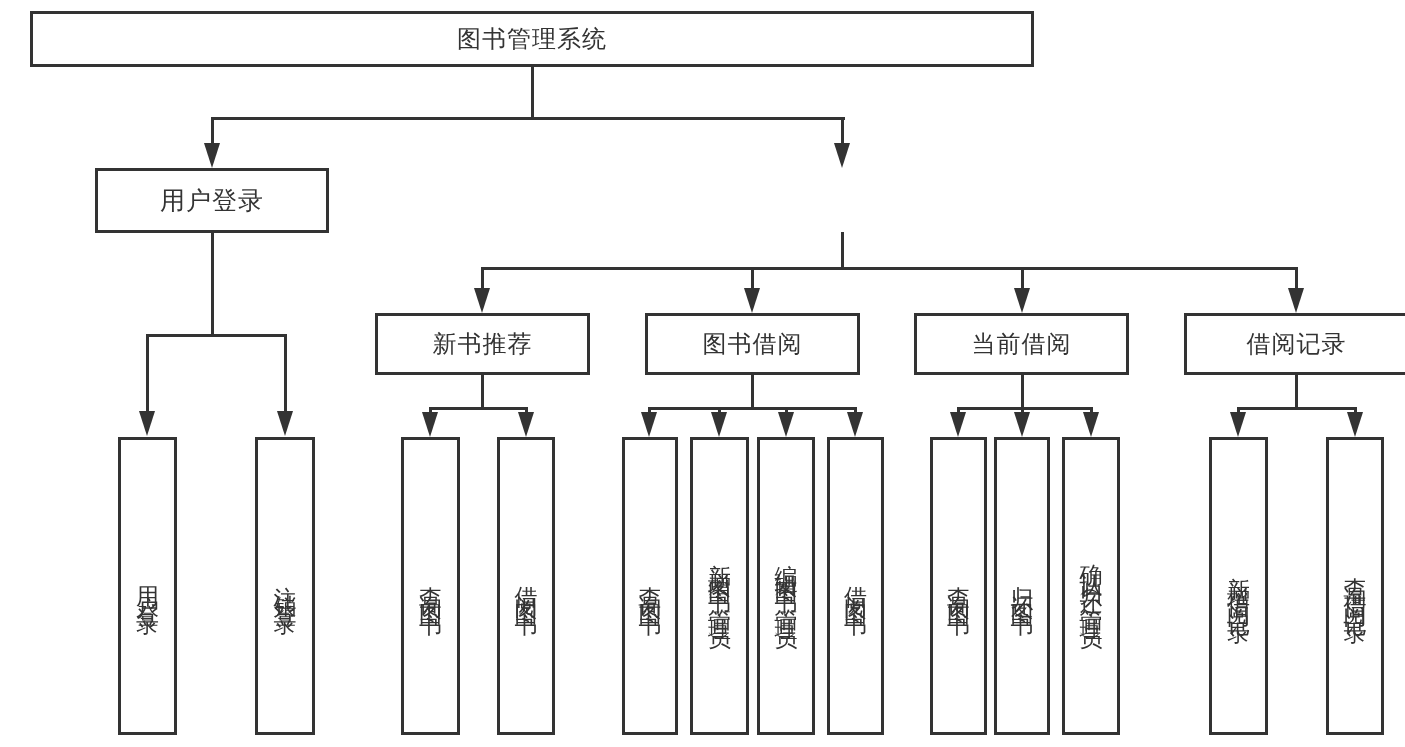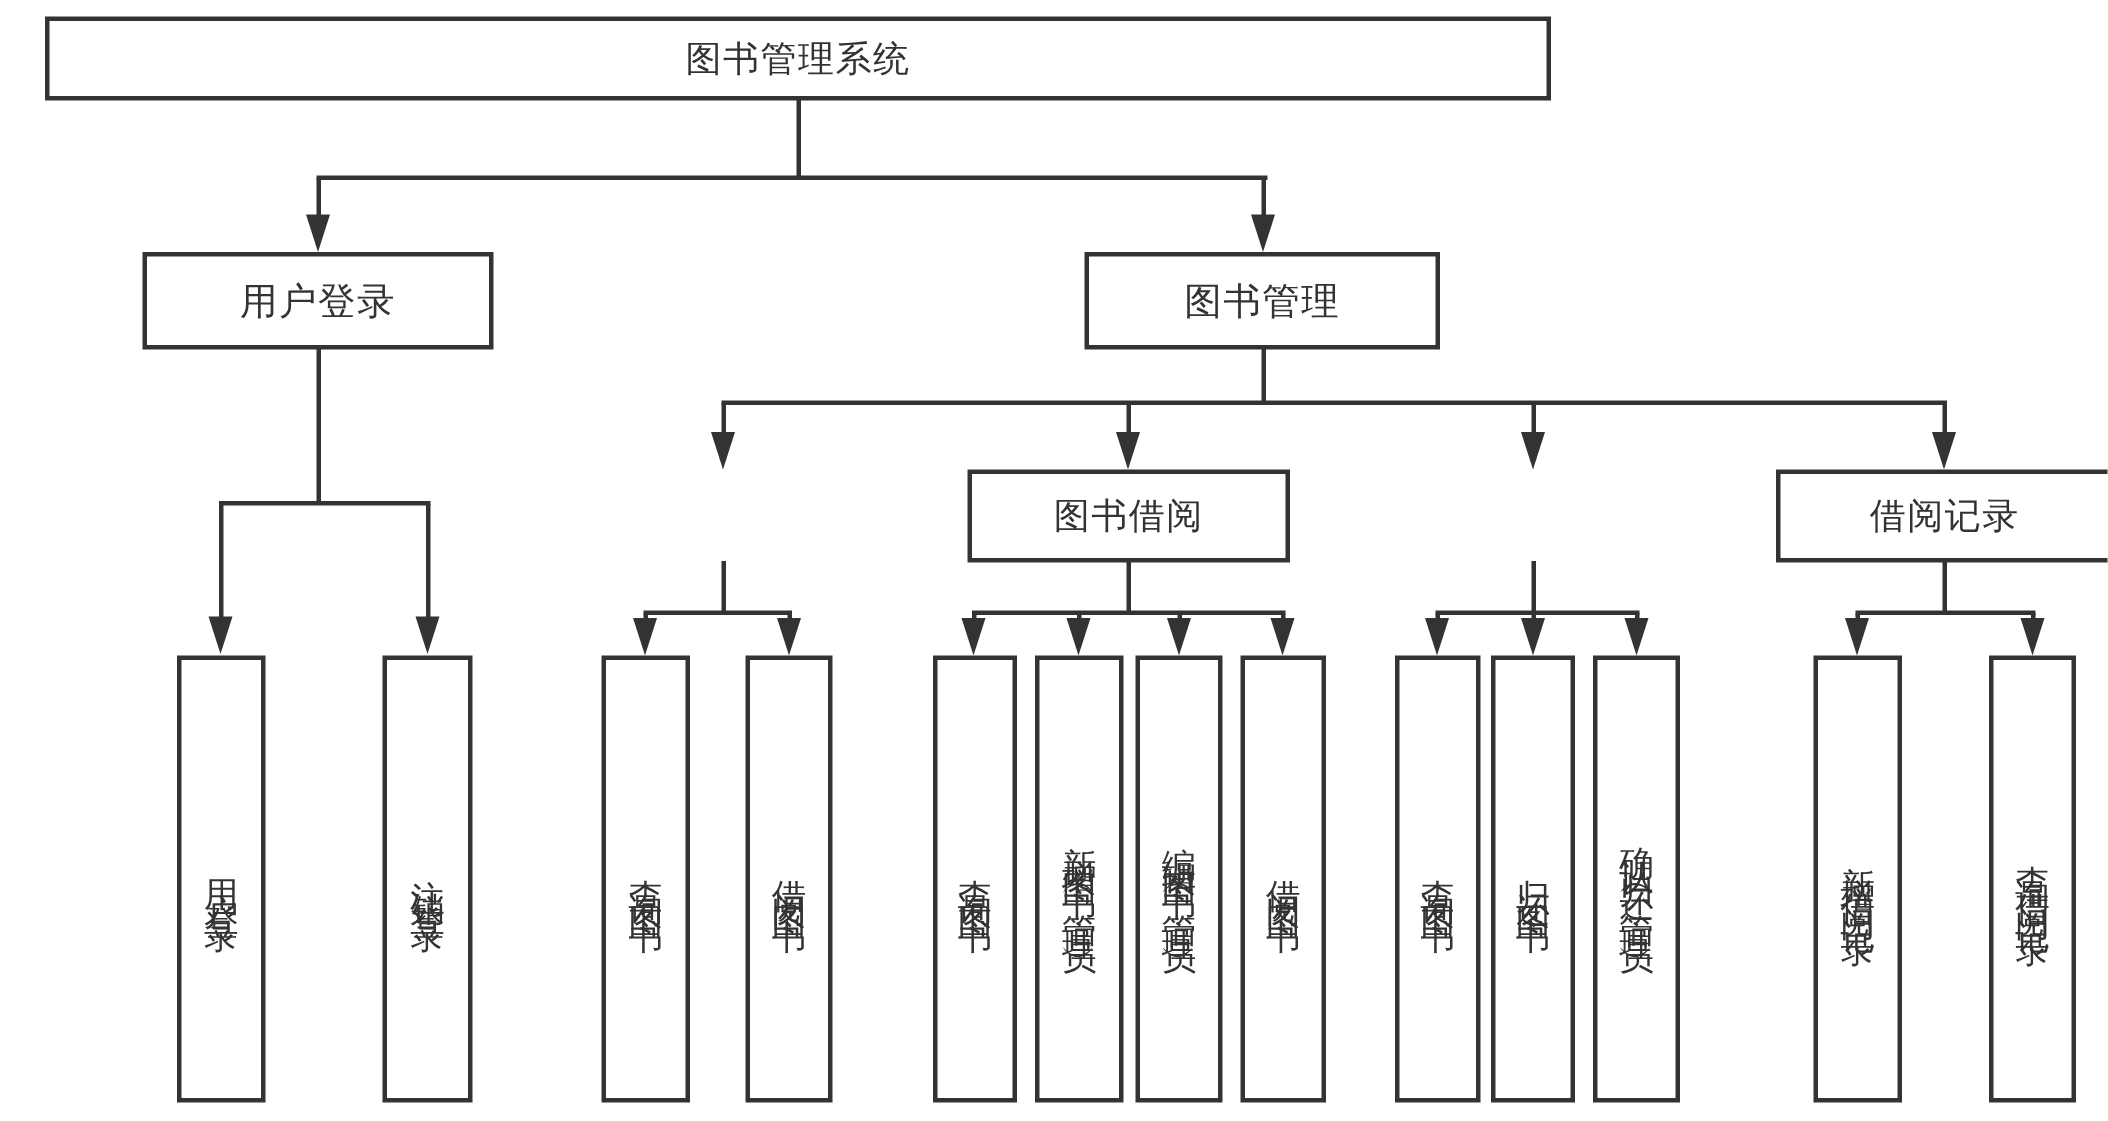--- a/index.html
+++ b/index.html
@@ -66,44 +66,47 @@
   <div class="vline" style="left:519px; top:66px; height:53px;"></div>
   <div class="hline" style="left:199px; top:117px; width:634px;"></div>
   <div class="vline" style="left:199px; top:119px; height:28px;"></div>
   <div class="arrow" style="left:192px; top:143px;"></div>
   <div class="vline" style="left:829px; top:119px; height:28px;"></div>
   <div class="arrow" style="left:822px; top:143px;"></div>
 
   <div class="box l2" style="left:83px; top:168px; width:234px; height:65px;">
     <span class="hlabel">用户登录</span>
   </div>
-  <div class="box l2" style="left:711px; top:168px; width:237px; height:65px;">
-    <span class="hlabel">图书管理</span>
-  </div>
 
   <div class="vline" style="left:199px; top:232px; height:104px;"></div>
   <div class="hline" style="left:134px; top:334px; width:141px;"></div>
   <div class="vline" style="left:134px; top:336px; height:77px;"></div>
   <div class="arrow" style="left:127px; top:411px;"></div>
   <div class="vline" style="left:272px; top:336px; height:77px;"></div>
   <div class="arrow" style="left:265px; top:411px;"></div>
 
   <div class="vline" style="left:829px; top:232px; height:37px;"></div>
   <div class="hline" style="left:469px; top:267px; width:817px;"></div>
   <div class="vline" style="left:469px; top:269px; height:22px;"></div>
   <div class="arrow" style="left:462px; top:288px;"></div>
   <div class="vline" style="left:739px; top:269px; height:22px;"></div>
   <div class="arrow" style="left:732px; top:288px;"></div>
   <div class="vline" style="left:1009px; top:269px; height:22px;"></div>
   <div class="arrow" style="left:1002px; top:288px;"></div>
   <div class="vline" style="left:1283px; top:269px; height:22px;"></div>
   <div class="arrow" style="left:1276px; top:288px;"></div>
 
+  <div class="box" style="left:363px; top:313px; width:215px; height:62px;">
+    <span class="hlabel">新书推荐</span>
+  </div>
   <div class="box" style="left:633px; top:313px; width:215px; height:62px;">
     <span class="hlabel">图书借阅</span>
+  </div>
+  <div class="box" style="left:902px; top:313px; width:215px; height:62px;">
+    <span class="hlabel">当前借阅</span>
   </div>
   <div class="box" style="left:1172px; top:313px; width:225px; height:62px;">
     <span class="hlabel">借阅记录</span>
   </div>
 
   <div class="vline" style="left:469px; top:374px; height:35px;"></div>
   <div class="hline" style="left:417px; top:407px; width:99px;"></div>
   <div class="vline" style="left:417px; top:409px; height:6px;"></div>
   <div class="arrow" style="left:410px; top:412px;"></div>
   <div class="vline" style="left:513px; top:409px; height:6px;"></div>

